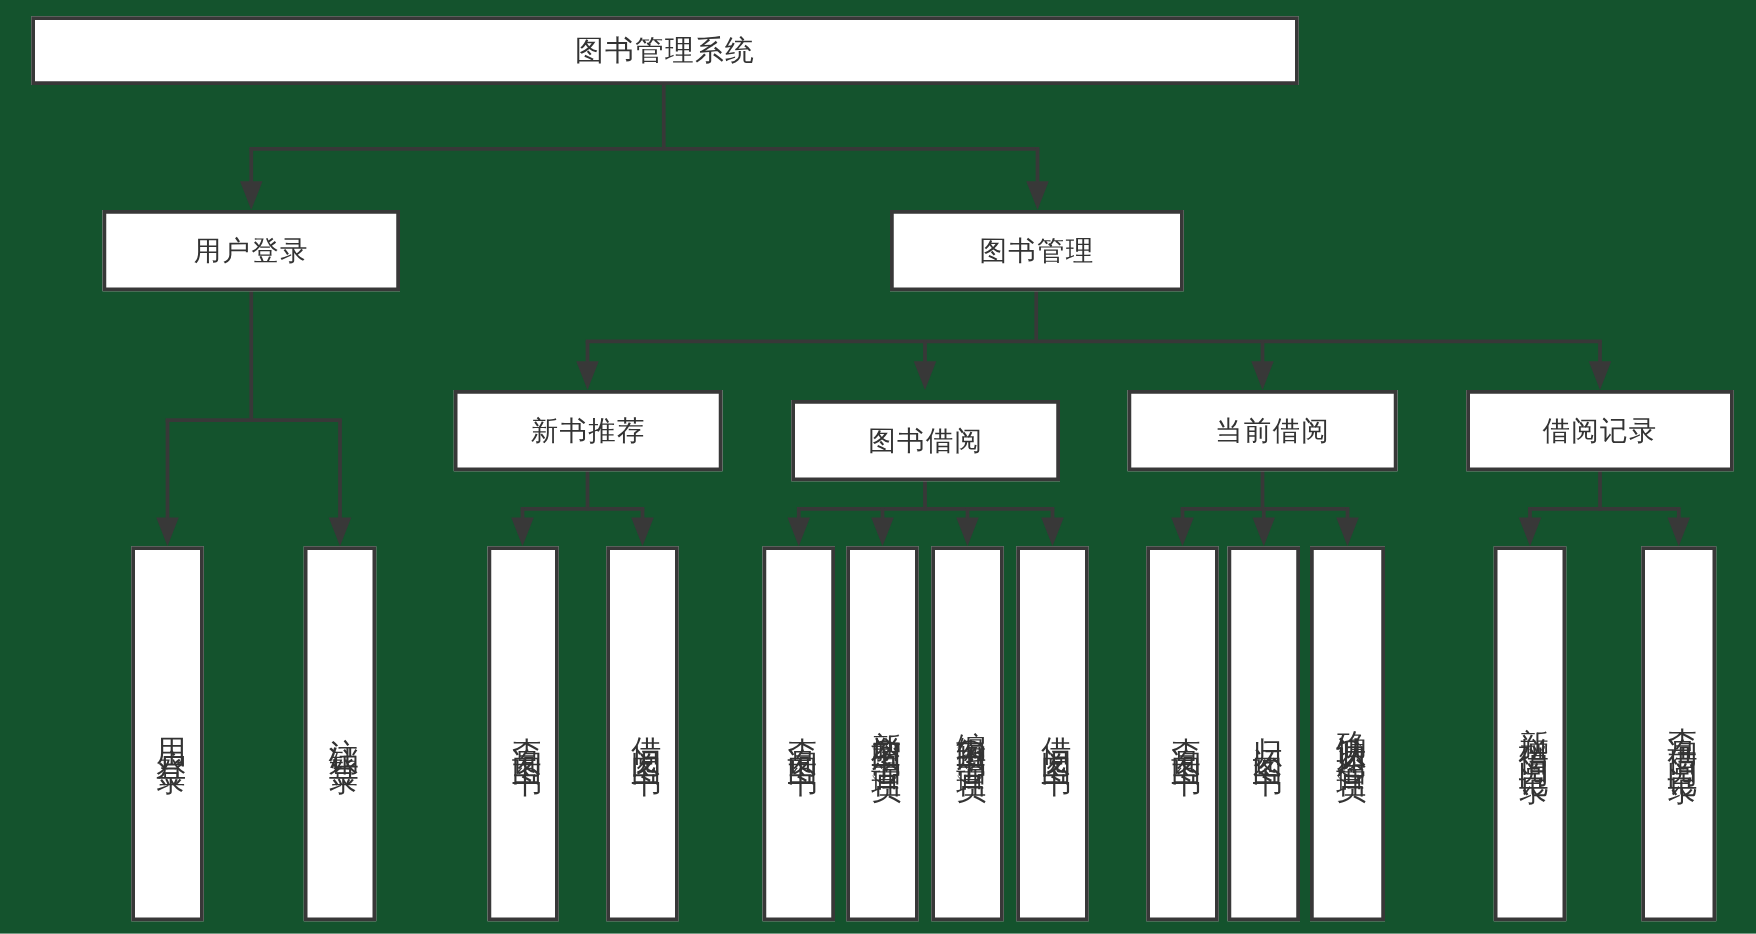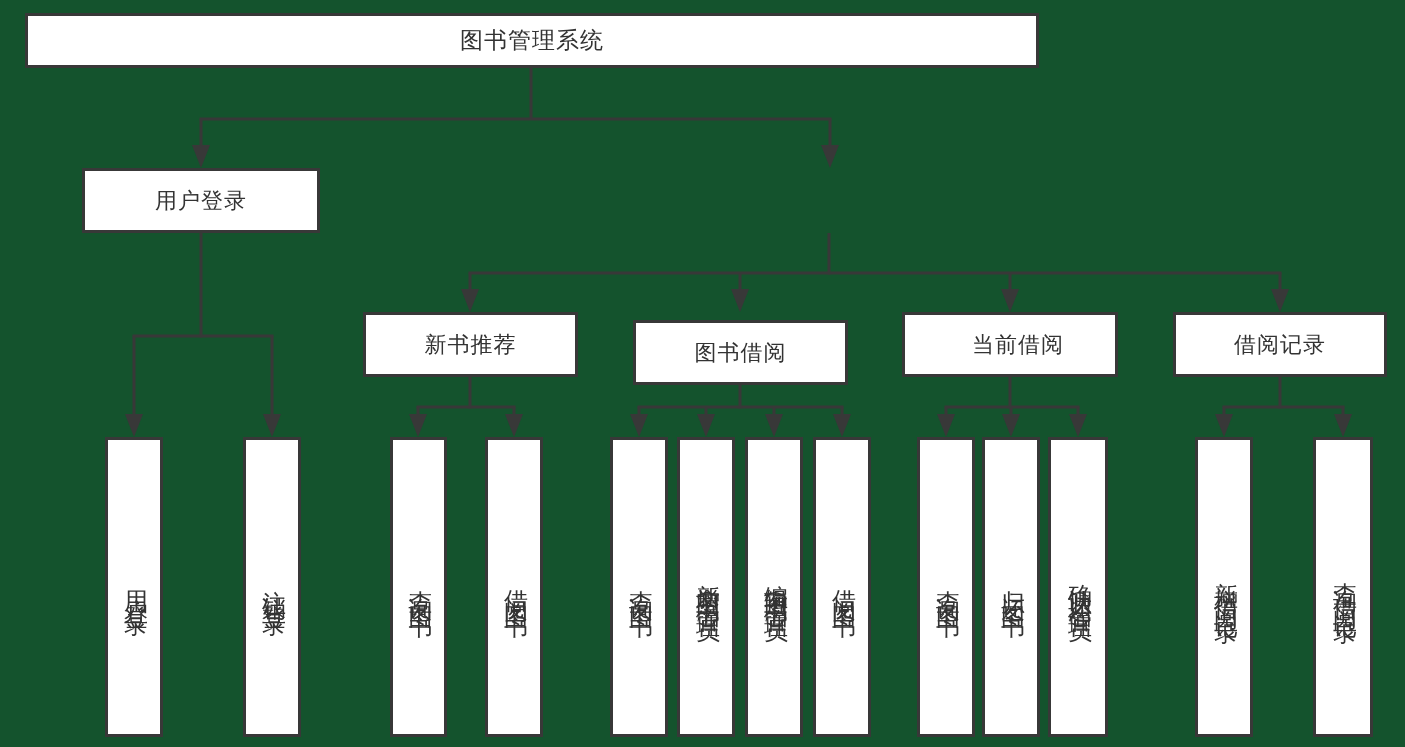--- a/index.html
+++ b/index.html
@@ -123,20 +123,23 @@
     </g>
   </svg>
 
   <div class="node hbox title" style="left:25px; top:13px; width:1014px; height:55px;">
     <span>图书管理系统</span>
   </div>
 
   <div class="node hbox" style="left:82px; top:168px; width:238px; height:65px;">
     <span>用户登录</span>
   </div>
+  <div class="node hbox" style="left:712px; top:168px; width:235px; height:65px;">
+    <span>图书管理</span>
+  </div>
 
   <div class="node hbox" style="left:363px; top:312px; width:215px; height:65px;">
     <span>新书推荐</span>
   </div>
   <div class="node hbox" style="left:633px; top:320px; width:215px; height:65px;">
     <span>图书借阅</span>
   </div>
   <div class="node hbox" style="left:902px; top:312px; width:216px; height:65px;padding-left:16px;">
     <span>当前借阅</span>
   </div>

